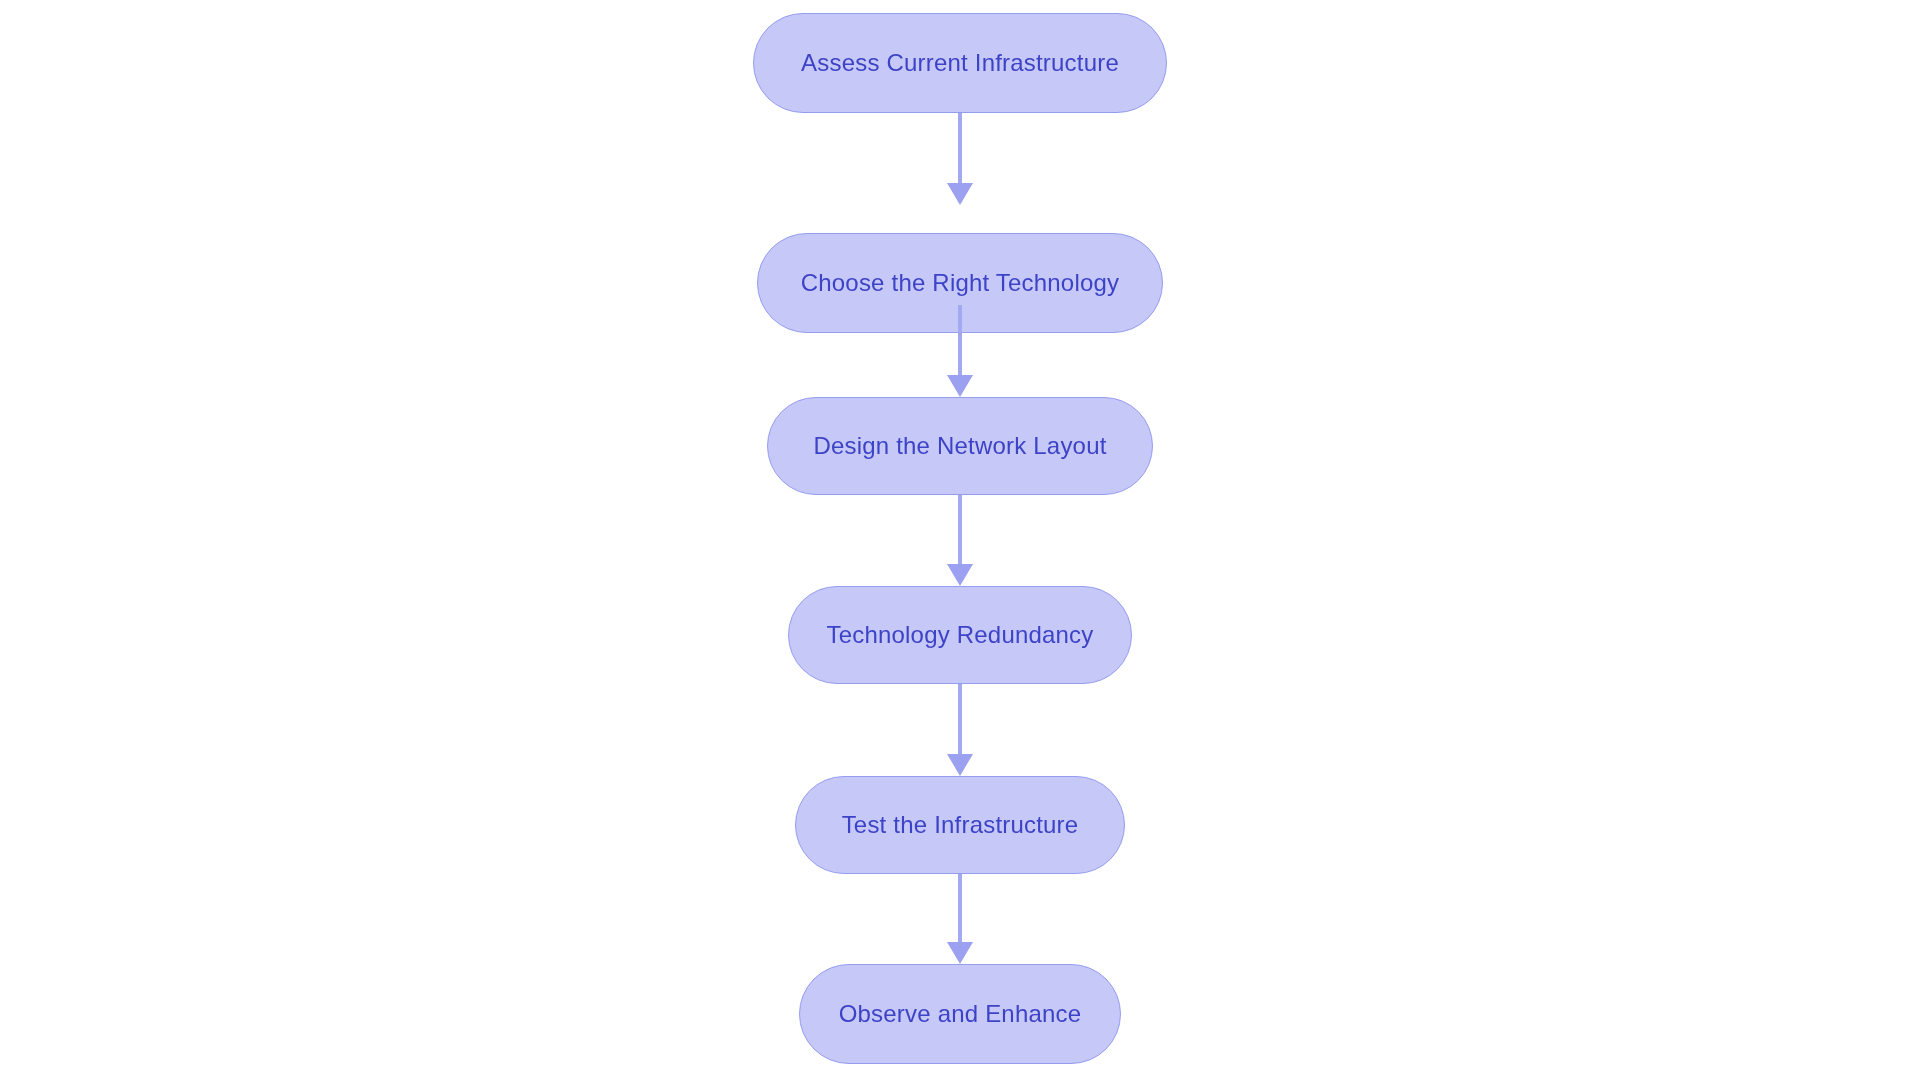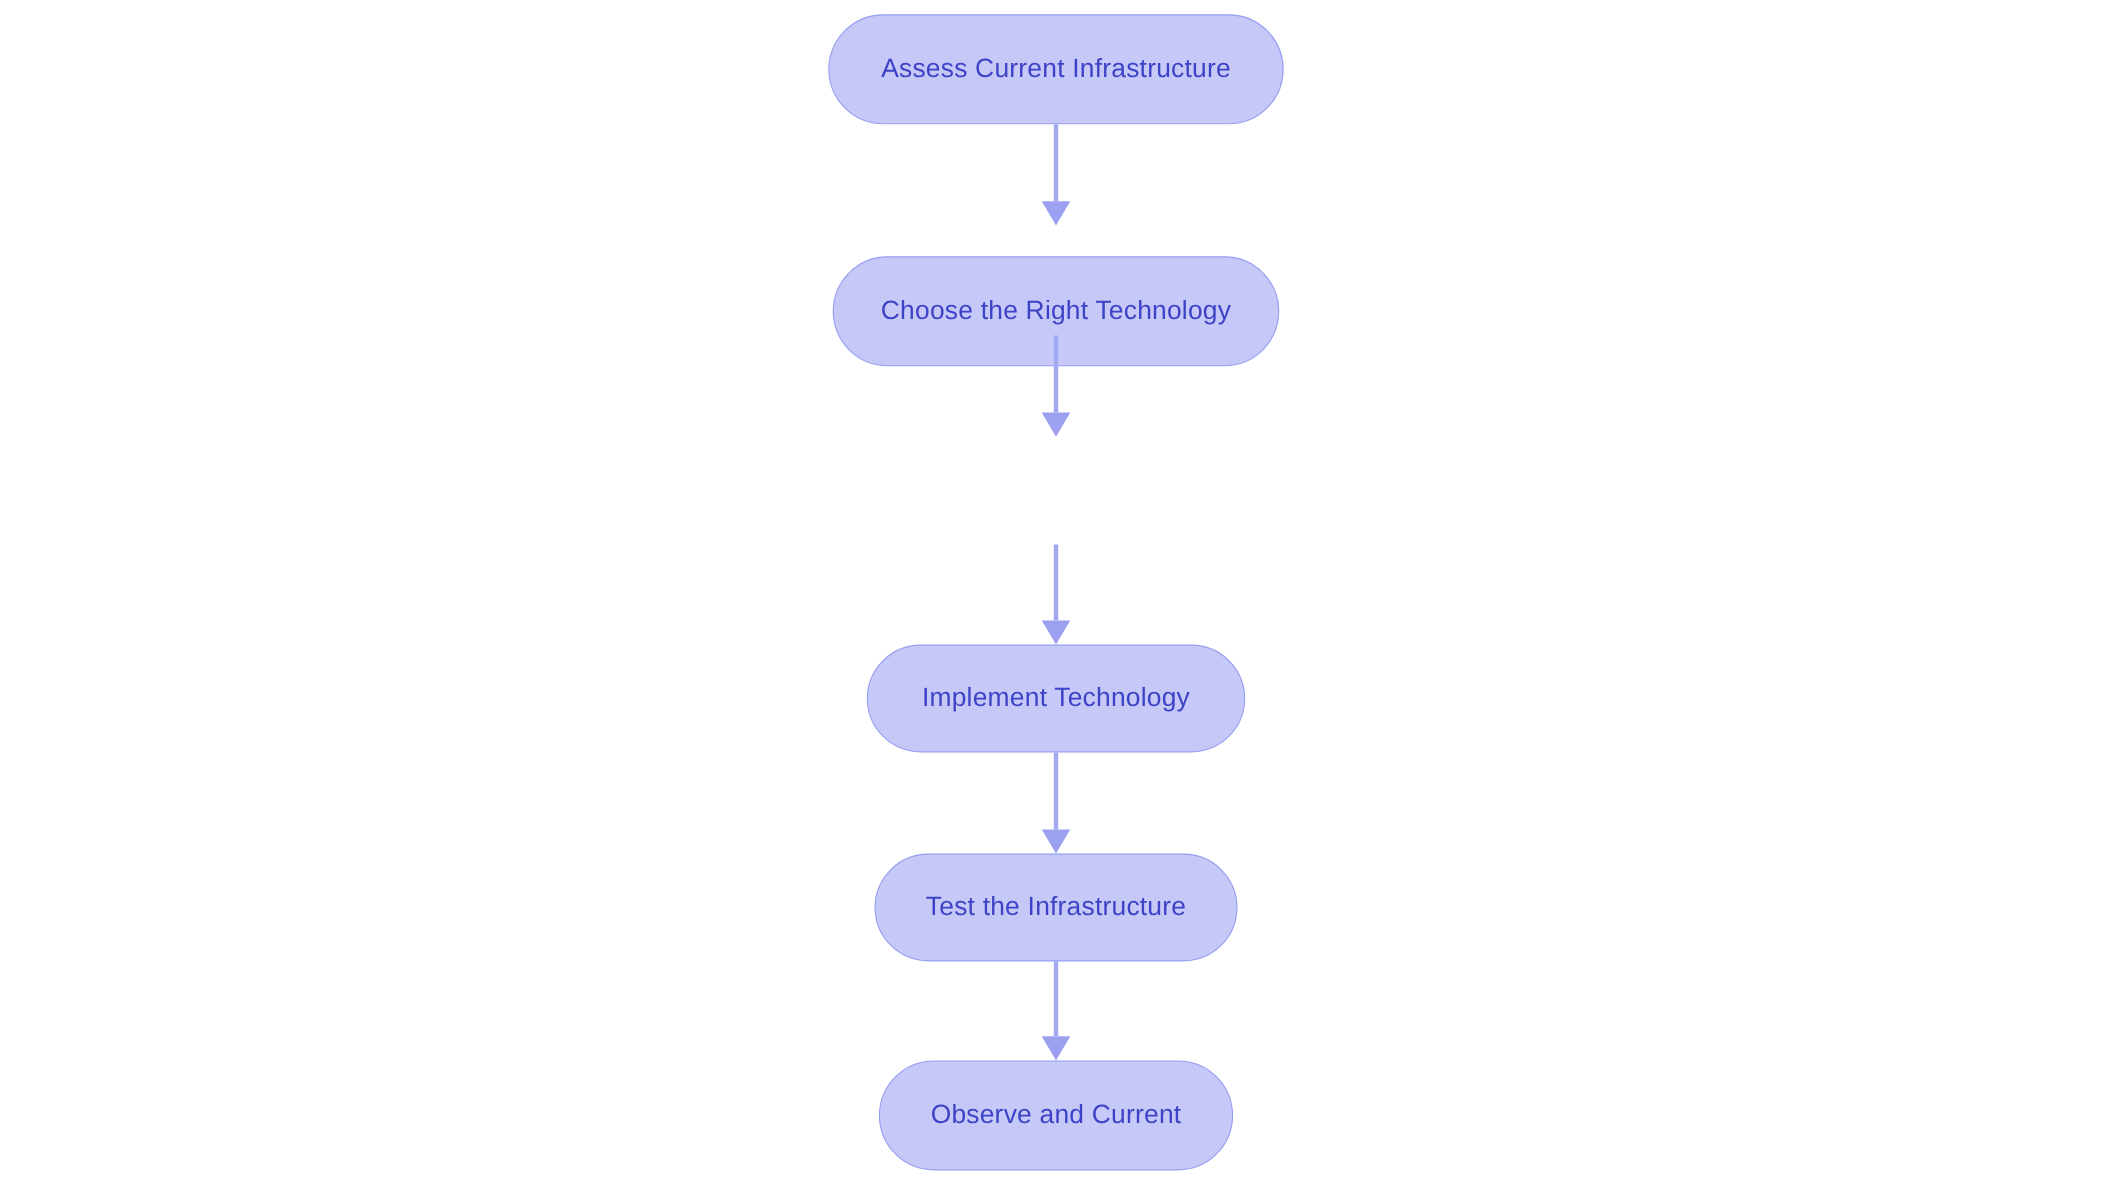--- a/index.html
+++ b/index.html
@@ -74,41 +74,44 @@
 
   <div class="node" style="top:205px; width:406px;margin-top:28px;">
     <span class="node-label">Choose the Right Technology</span>
   </div>
 
   <div class="arrow" style="top:305px; height:92px;">
     <div class="arrow-line"></div>
     <div class="arrow-head"></div>
   </div>
 
+  <div class="node" style="top:397px; width:386px; height:98px;">
+    <span class="node-label">Design the Network Layout</span>
+  </div>
 
   <div class="arrow" style="top:495px; height:91px;">
     <div class="arrow-line"></div>
     <div class="arrow-head"></div>
   </div>
 
   <div class="node" style="top:586px; width:344px; height:98px;">
-    <span class="node-label">Implement Technology</span>
+    <span class="node-label">Technology Redundancy</span>
   </div>
 
   <div class="arrow" style="top:684px; height:92px;">
     <div class="arrow-line"></div>
     <div class="arrow-head"></div>
   </div>
 
   <div class="node" style="top:776px; width:330px; height:98px;">
     <span class="node-label">Test the Infrastructure</span>
   </div>
 
   <div class="arrow" style="top:874px; height:90px;">
     <div class="arrow-line"></div>
     <div class="arrow-head"></div>
   </div>
 
   <div class="node" style="top:964px; width:322px;">
-    <span class="node-label">Observe and Current</span>
+    <span class="node-label">Observe and Enhance</span>
   </div>
 
 </div>
 
 </body></html>

